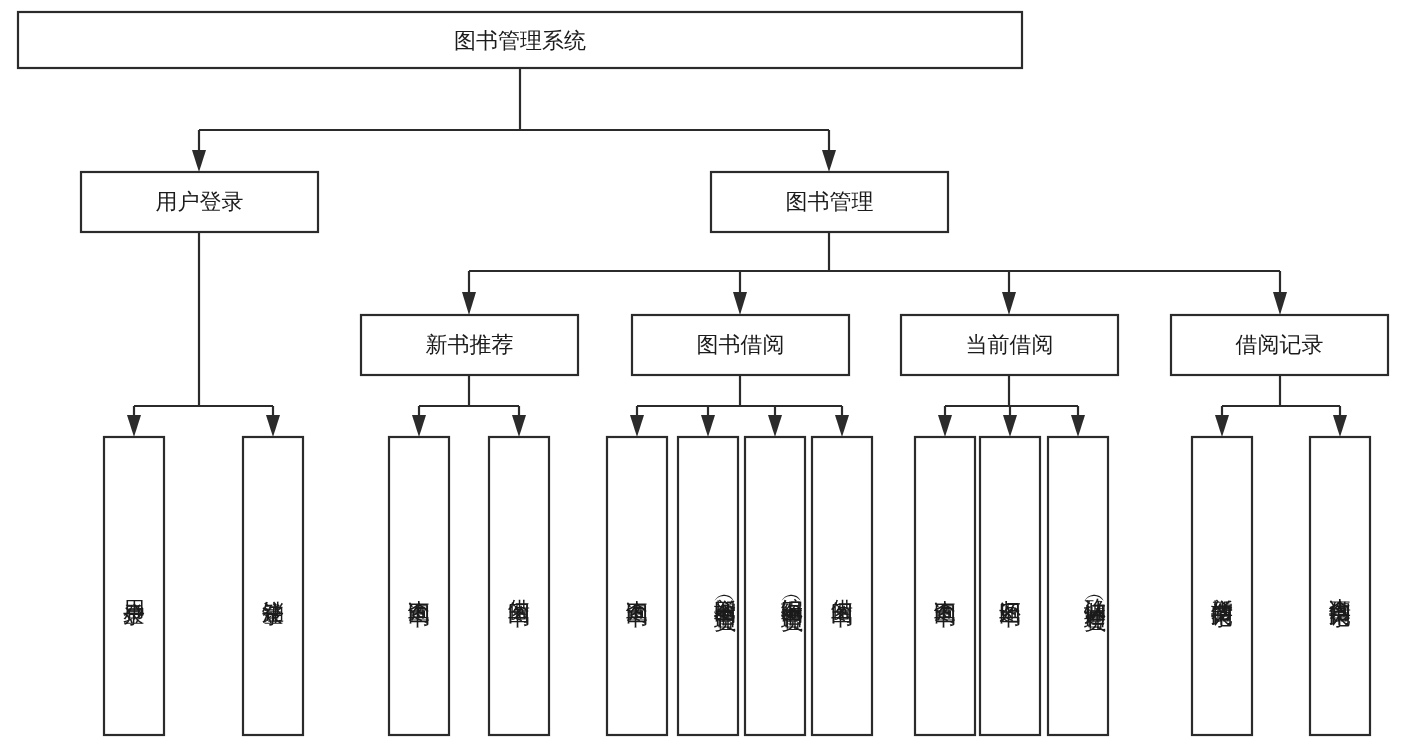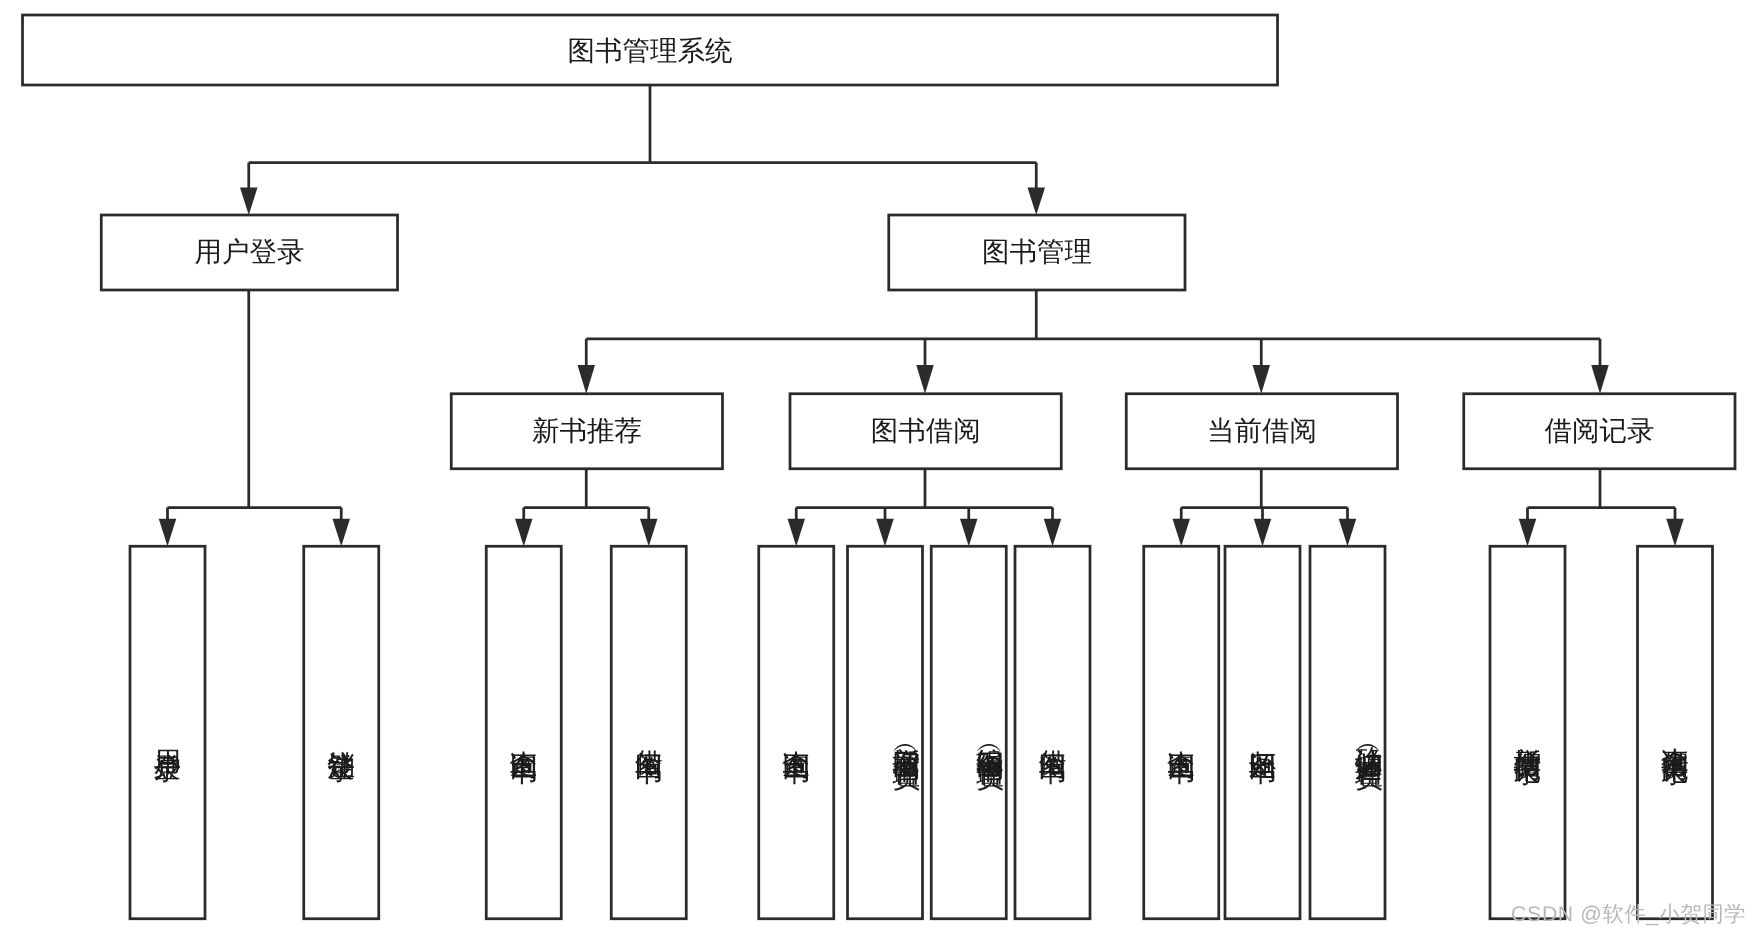--- a/index.html
+++ b/index.html
@@ -217,14 +217,13 @@
   <div class="node-label-v" style="left:607px; top:437px; width:60px; height:298px;">查询图书</div>
   <div class="node-label-v" style="left:678px; top:437px; width:60px; height:298px; align-items:flex-start; padding-top:6px; box-sizing:border-box;">新增图书（管理员）</div>
   <div class="node-label-v" style="left:745px; top:437px; width:60px; height:298px; align-items:flex-start; padding-top:6px; box-sizing:border-box;">编辑图书（管理员）</div>
   <div class="node-label-v" style="left:812px; top:437px; width:60px; height:298px;">借阅图书</div>
   <div class="node-label-v" style="left:915px; top:437px; width:60px; height:298px;">查询图书</div>
   <div class="node-label-v" style="left:980px; top:437px; width:60px; height:298px;">归还图书</div>
   <div class="node-label-v" style="left:1048px; top:437px; width:60px; height:298px; align-items:flex-start; padding-top:6px; box-sizing:border-box;">确认归还（管理员）</div>
   <div class="node-label-v" style="left:1192px; top:437px; width:60px; height:298px;">新增借阅记录</div>
   <div class="node-label-v" style="left:1310px; top:437px; width:60px; height:298px;">查询借阅记录</div>
 
-  <div class="watermark">CSDN @软件_小贺同学</div>
 </div>
 
 </body></html>

